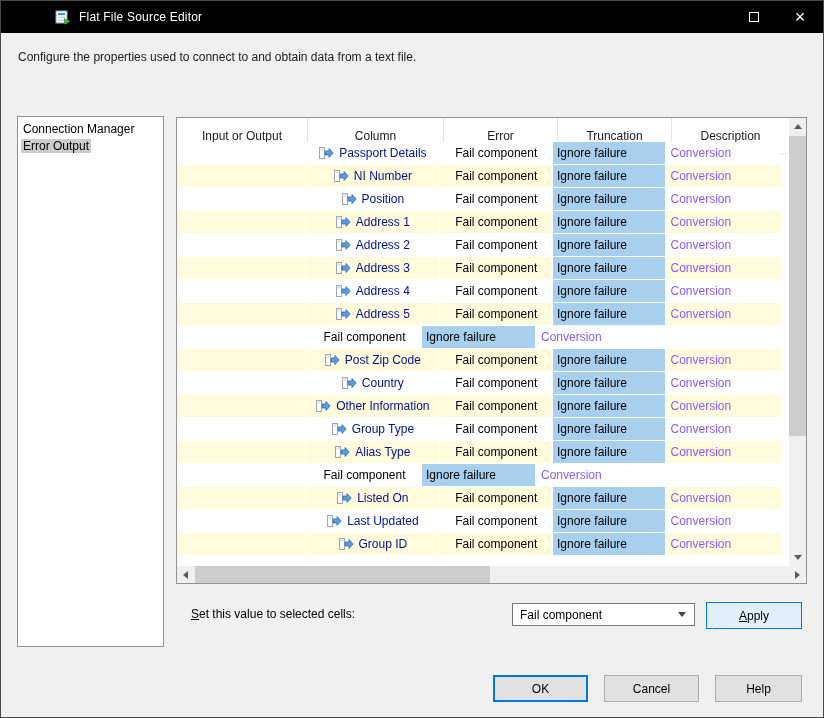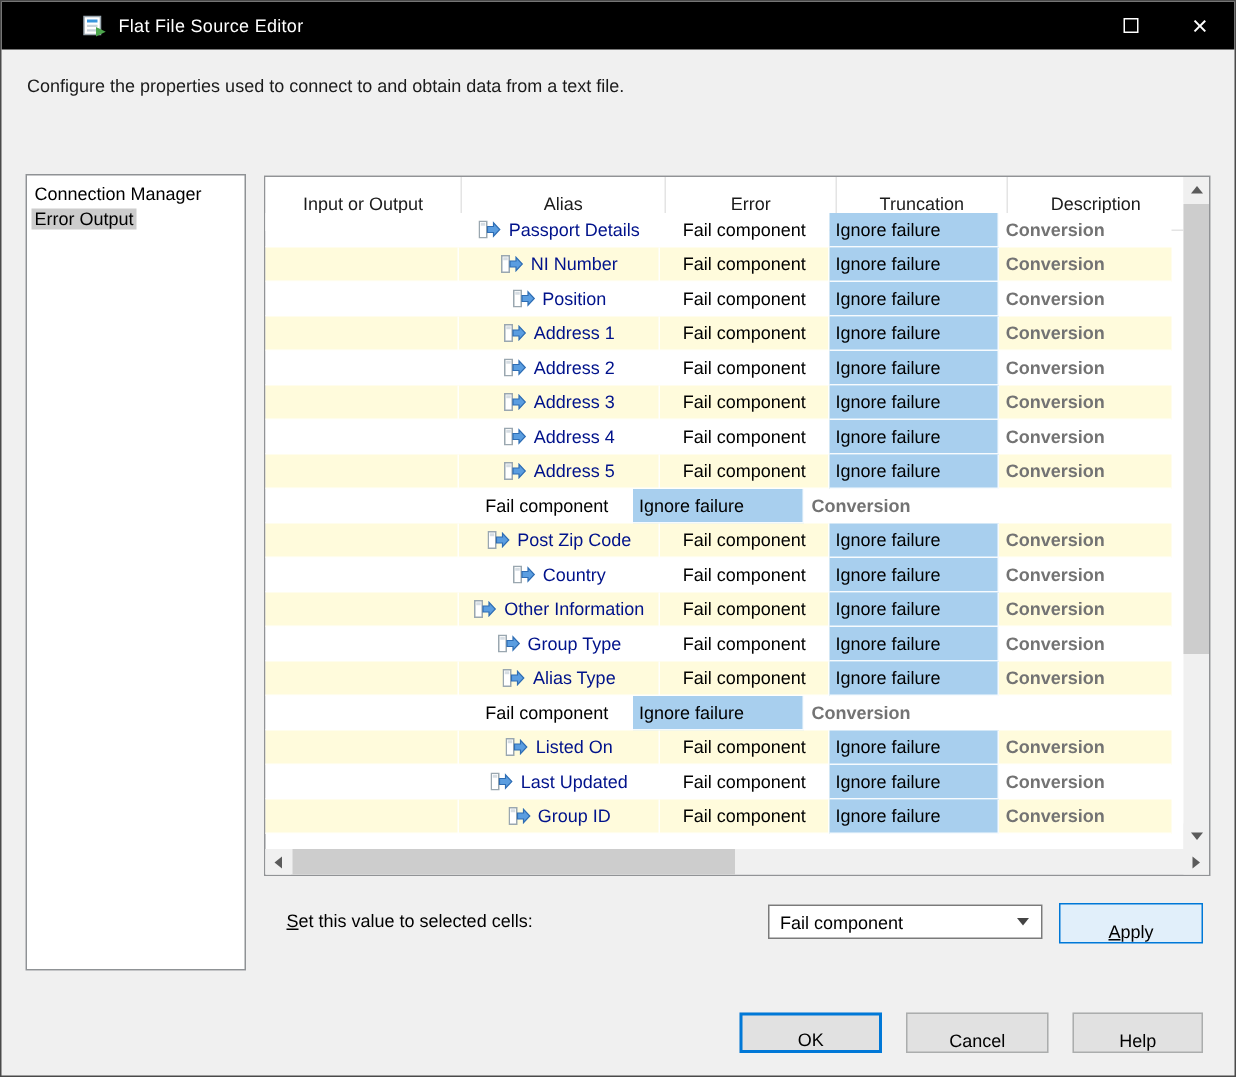--- a/index.html
+++ b/index.html
@@ -41,21 +41,21 @@
 
   .grid-rows { position:absolute; left:0; top:24px; width:604px; }
   .row { display:flex; height:23px; }
   .row > div { height:23px; font-size:12px; display:flex; align-items:center;
                border-bottom:1px solid rgba(255,255,255,.9);
                border-right:1px solid rgba(255,255,255,.9); background:#fff; }
   .row.alt .cell-io, .row.alt .cell-col, .row.alt .cell-err, .row.alt .cell-desc { background:#fffbdc; }
   .cell-col { justify-content:center; gap:5px; color:#00128b; }
   .cell-err { justify-content:center; color:#000; }
   .cell-trunc { background:#a8cfee !important; padding-left:4px; color:#000; }
-  .cell-desc { padding-left:5px; border-right:none !important; color:#737373;font-weight:bold; }
+  .cell-desc { padding-left:5px; border-right:none !important; color:#8b5cf6; }
 
   
   .vscroll { position:absolute; right:0; top:0; width:17px; height:448px; background:#f0f0f0; }
   .vscroll .vthumb { position:absolute; left:0; top:18px; width:17px; height:300px; background:#cdcdcd; }
   .hscroll { position:absolute; left:0; bottom:0; width:629px; height:17px; background:#f0f0f0; }
   .hscroll .hthumb { position:absolute; top:0; left:18px; width:295px; height:17px; background:#cdcdcd; }
   .sb-btn { position:absolute; width:17px; height:17px; display:flex; align-items:center; justify-content:center; background:#f0f0f0; }
   .sb-up   { top:0; left:0; }
   .sb-down { top:431px; left:0; }
   .sb-left { left:0; top:0; }
@@ -68,21 +68,21 @@
   
   .set-label { position:absolute; left:190px; top:606px; font-size:12px; color:#000; }
   .combo { position:absolute; left:511px; top:602px; width:183px; height:23px; background:#fff;
            border:1px solid #7a7a7a; display:flex; align-items:center; padding-left:7px;
            font-size:12px; color:#000; cursor:default; }
   .combo .combo-arrow { margin-left:auto; margin-right:8px; width:0; height:0;
            border-left:4px solid transparent; border-right:4px solid transparent; border-top:5px solid #444; }
 
   
   button { font-family:"Liberation Sans", sans-serif; font-size:12px; color:#000;
-           display:flex; align-items:flex-end; justify-content:center; cursor:default; }
+           display:flex; align-items:center; justify-content:center; cursor:default; }
   .btn-apply { position:absolute; left:705px; top:601px; width:96px; height:27px;
                background:#e1effa; border:1px solid #0078d7; }
   .btn-ok     { position:absolute; left:492px; top:674px; width:95px; height:27px;
                 background:#e1e1e1; border:2px solid #0078d7; }
   .btn-cancel { position:absolute; left:603px; top:674px; width:95px; height:27px;
                 background:#e1e1e1; border:1px solid #abadad; }
   .btn-help   { position:absolute; left:714px; top:674px; width:87px; height:27px;
                 background:#e1e1e1; border:1px solid #abadad; }
   u { text-decoration:underline; }
 </style>
@@ -113,21 +113,21 @@
   <div class="desc">Configure the properties used to connect to and obtain data from a text file.</div>
 
   <div class="sidebar" id="sidebar">
       <div class="nav-item"><span>Connection Manager</span></div>
       <div class="nav-item"><span class="sel">Error Output</span></div>
     </div>
 
   <div class="grid">
     <div class="grid-header" id="grid-header">
         <div class="hcell w0">Input or Output</div>
-        <div class="hcell w1">Alias</div>
+        <div class="hcell w1">Column</div>
         <div class="hcell w2">Error</div>
         <div class="hcell w3">Truncation</div>
         <div class="hcell w4">Description</div>
       </div>
     <div class="grid-rows" id="grid-rows">
   <div class="row">
     <div class="cell-io w0"></div>
     <div class="cell-col w1">
       <svg width="15" height="12" viewBox="0 0 15 12">
         <rect x="0.5" y="0.5" width="5" height="11" fill="#fff" stroke="#9aa7b0"></rect>

